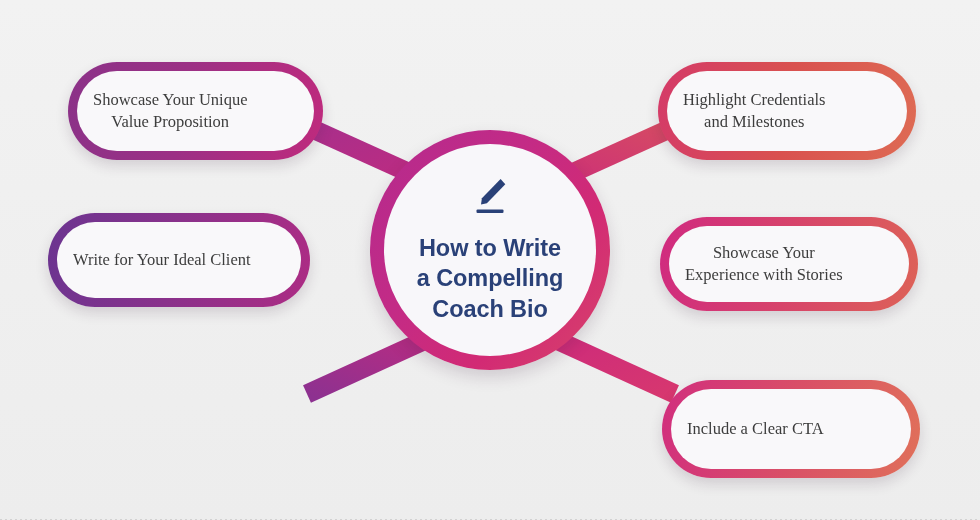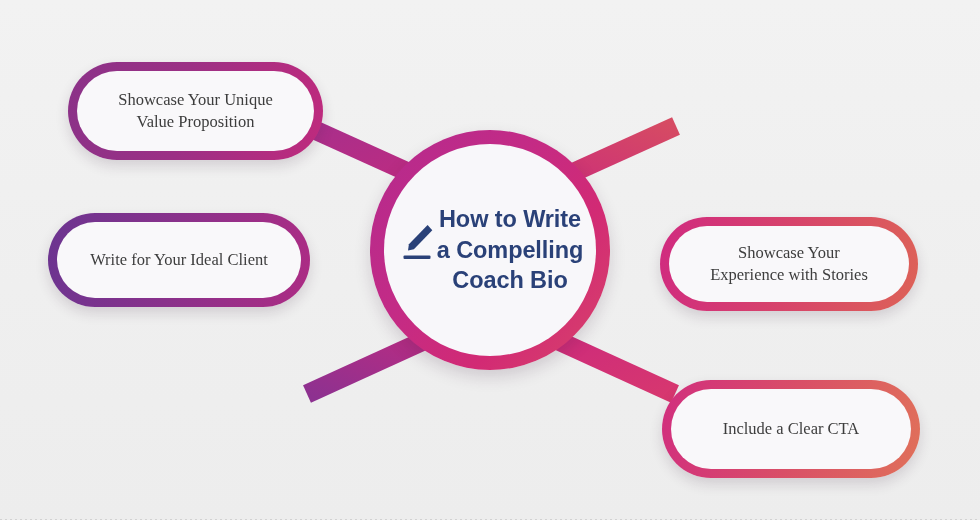--- a/index.html
+++ b/index.html
@@ -54,21 +54,21 @@
     background: linear-gradient(128deg, #b32a8e 0%, #c32b86 38%, #d22a74 68%, #d8456a 100%);
     box-shadow: 0 7px 16px rgba(60,30,60,.17);
     z-index: 5;
   }
   .hub-inner {
     width: 100%;
     height: 100%;
     border-radius: 50%;
     background: #f8f7fa;
     display: flex;
-    flex-direction: row;
+    flex-direction: column;
     align-items: center;
     justify-content: center;
   }
   .hub-icon {
     margin-bottom: 11px;
     line-height: 0;
   }
   .hub-title {
     color: #2a4178;
     font-family: "Liberation Sans", sans-serif;
@@ -90,21 +90,21 @@
     box-shadow: 0 6px 13px rgba(60,40,60,.16);
   }
   .pill-inner {
     width: 100%;
     height: 100%;
     box-sizing: border-box;
     border-radius: 999px;
     background: #f9f8fa;
     display: flex;
     align-items: center;
-    justify-content: center;
+    justify-content: flex-start;
     padding: 0 16px;
   }
   .pill-label {
     font-family: "Liberation Serif", serif;
     font-size: 16.5px;
     line-height: 1.34;
     color: #3d3d3d;
     text-align: center;
     white-space: pre-line;
   }
@@ -184,20 +184,26 @@
     </div>
   </div>
 
   <div class="pill" id="pill-ml" style="background: linear-gradient(100deg, #6b3490 0%, #8a318b 48%, #ad2c84 100%);">
     <div class="pill-inner">
       <div class="pill-label">Write for Your Ideal Client</div>
     </div>
   </div>
 
 
+  <div class="pill" id="pill-tr" style="background: linear-gradient(100deg, #d43a69 0%, #d9514f 50%, #de6b54 100%);">
+    <div class="pill-inner">
+      <div class="pill-label">Highlight Credentials
+and Milestones</div>
+    </div>
+  </div>
 
   <div class="pill" id="pill-mr" style="background: linear-gradient(100deg, #d02a80 0%, #d7446a 50%, #dd6257 100%);">
     <div class="pill-inner">
       <div class="pill-label">Showcase Your
 Experience with Stories</div>
     </div>
   </div>
 
   <div class="pill" id="pill-br" style="background: linear-gradient(100deg, #d12e7e 0%, #d94f67 50%, #e0705a 100%); margin-top: 20px;">
     <div class="pill-inner">

